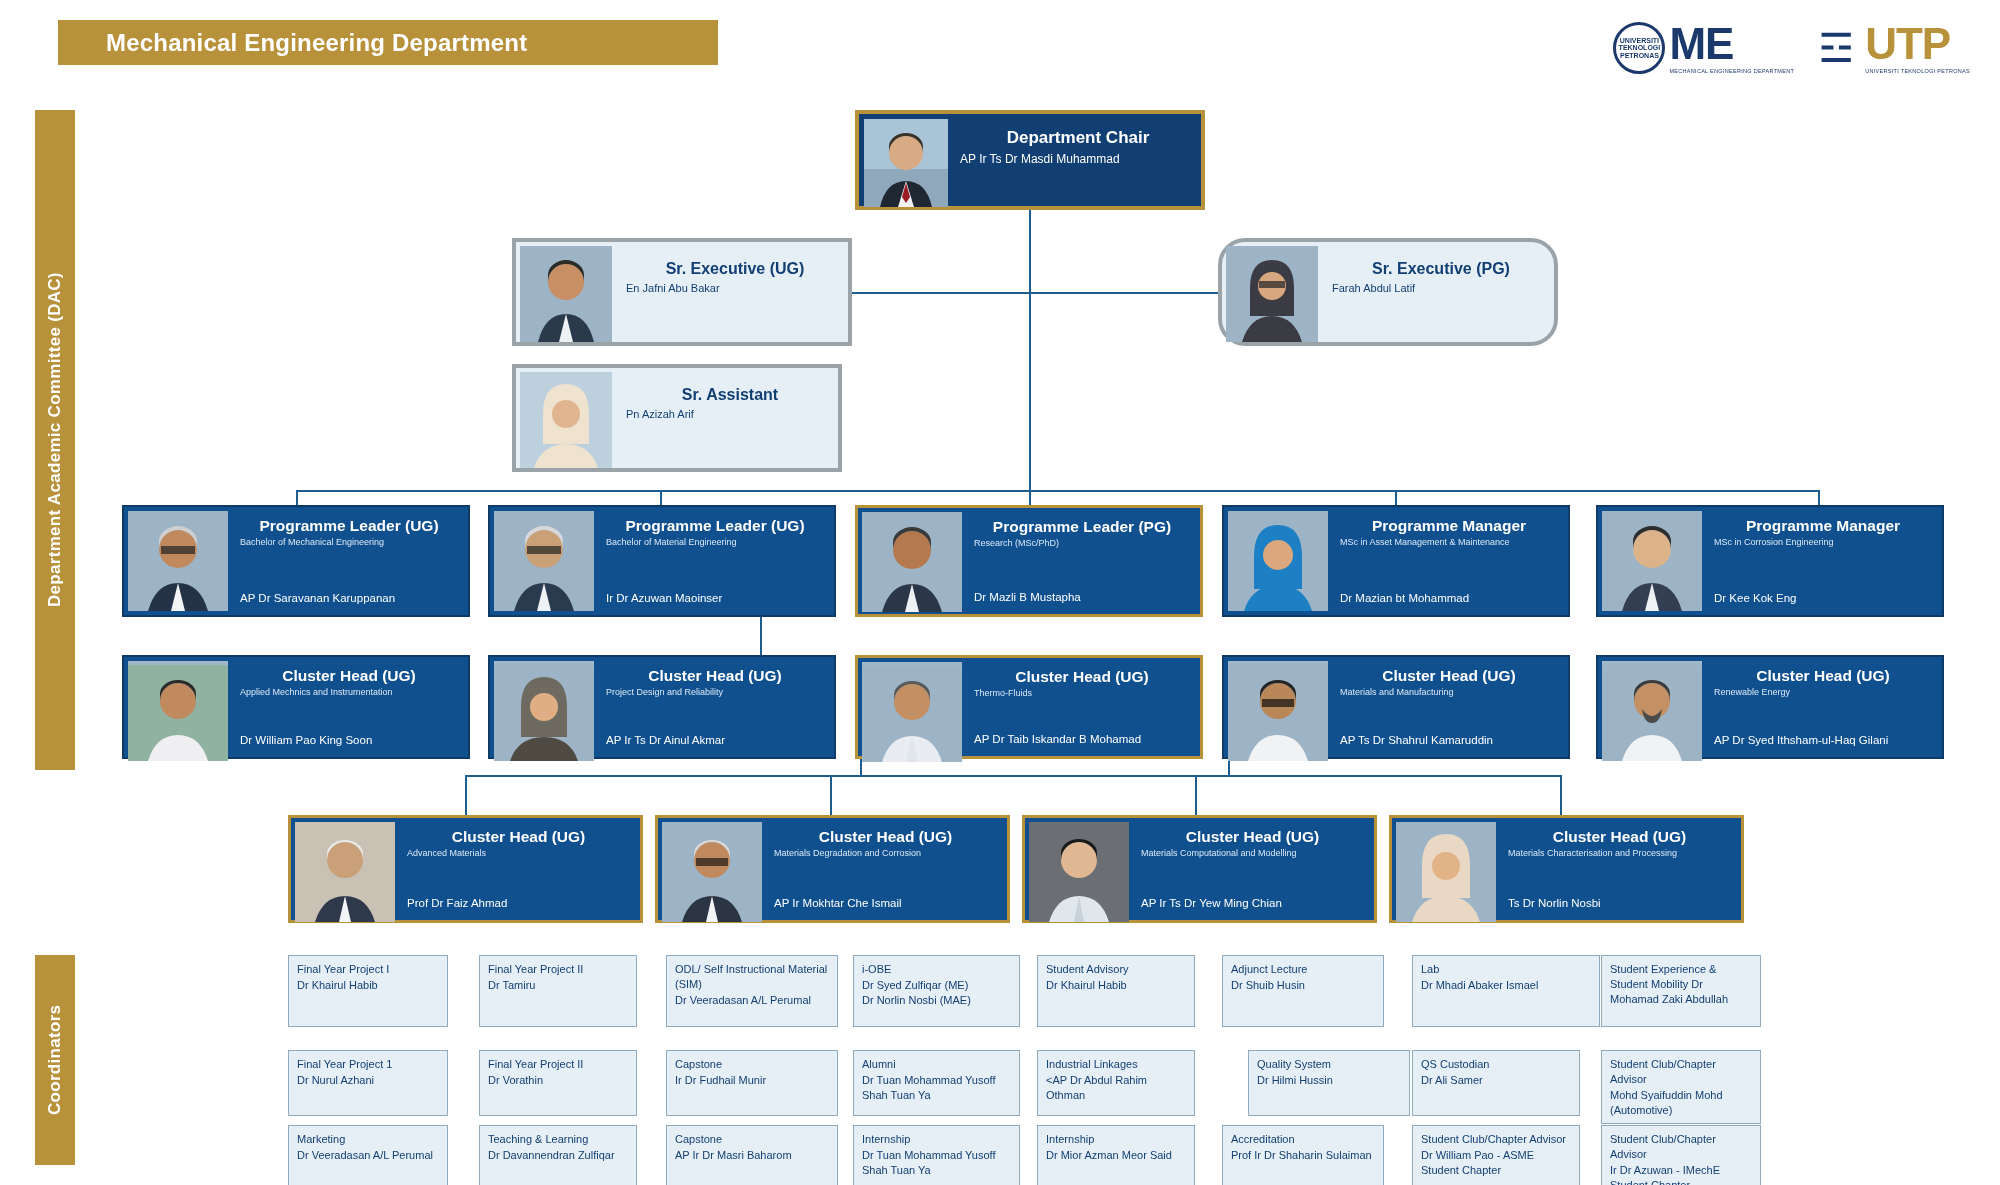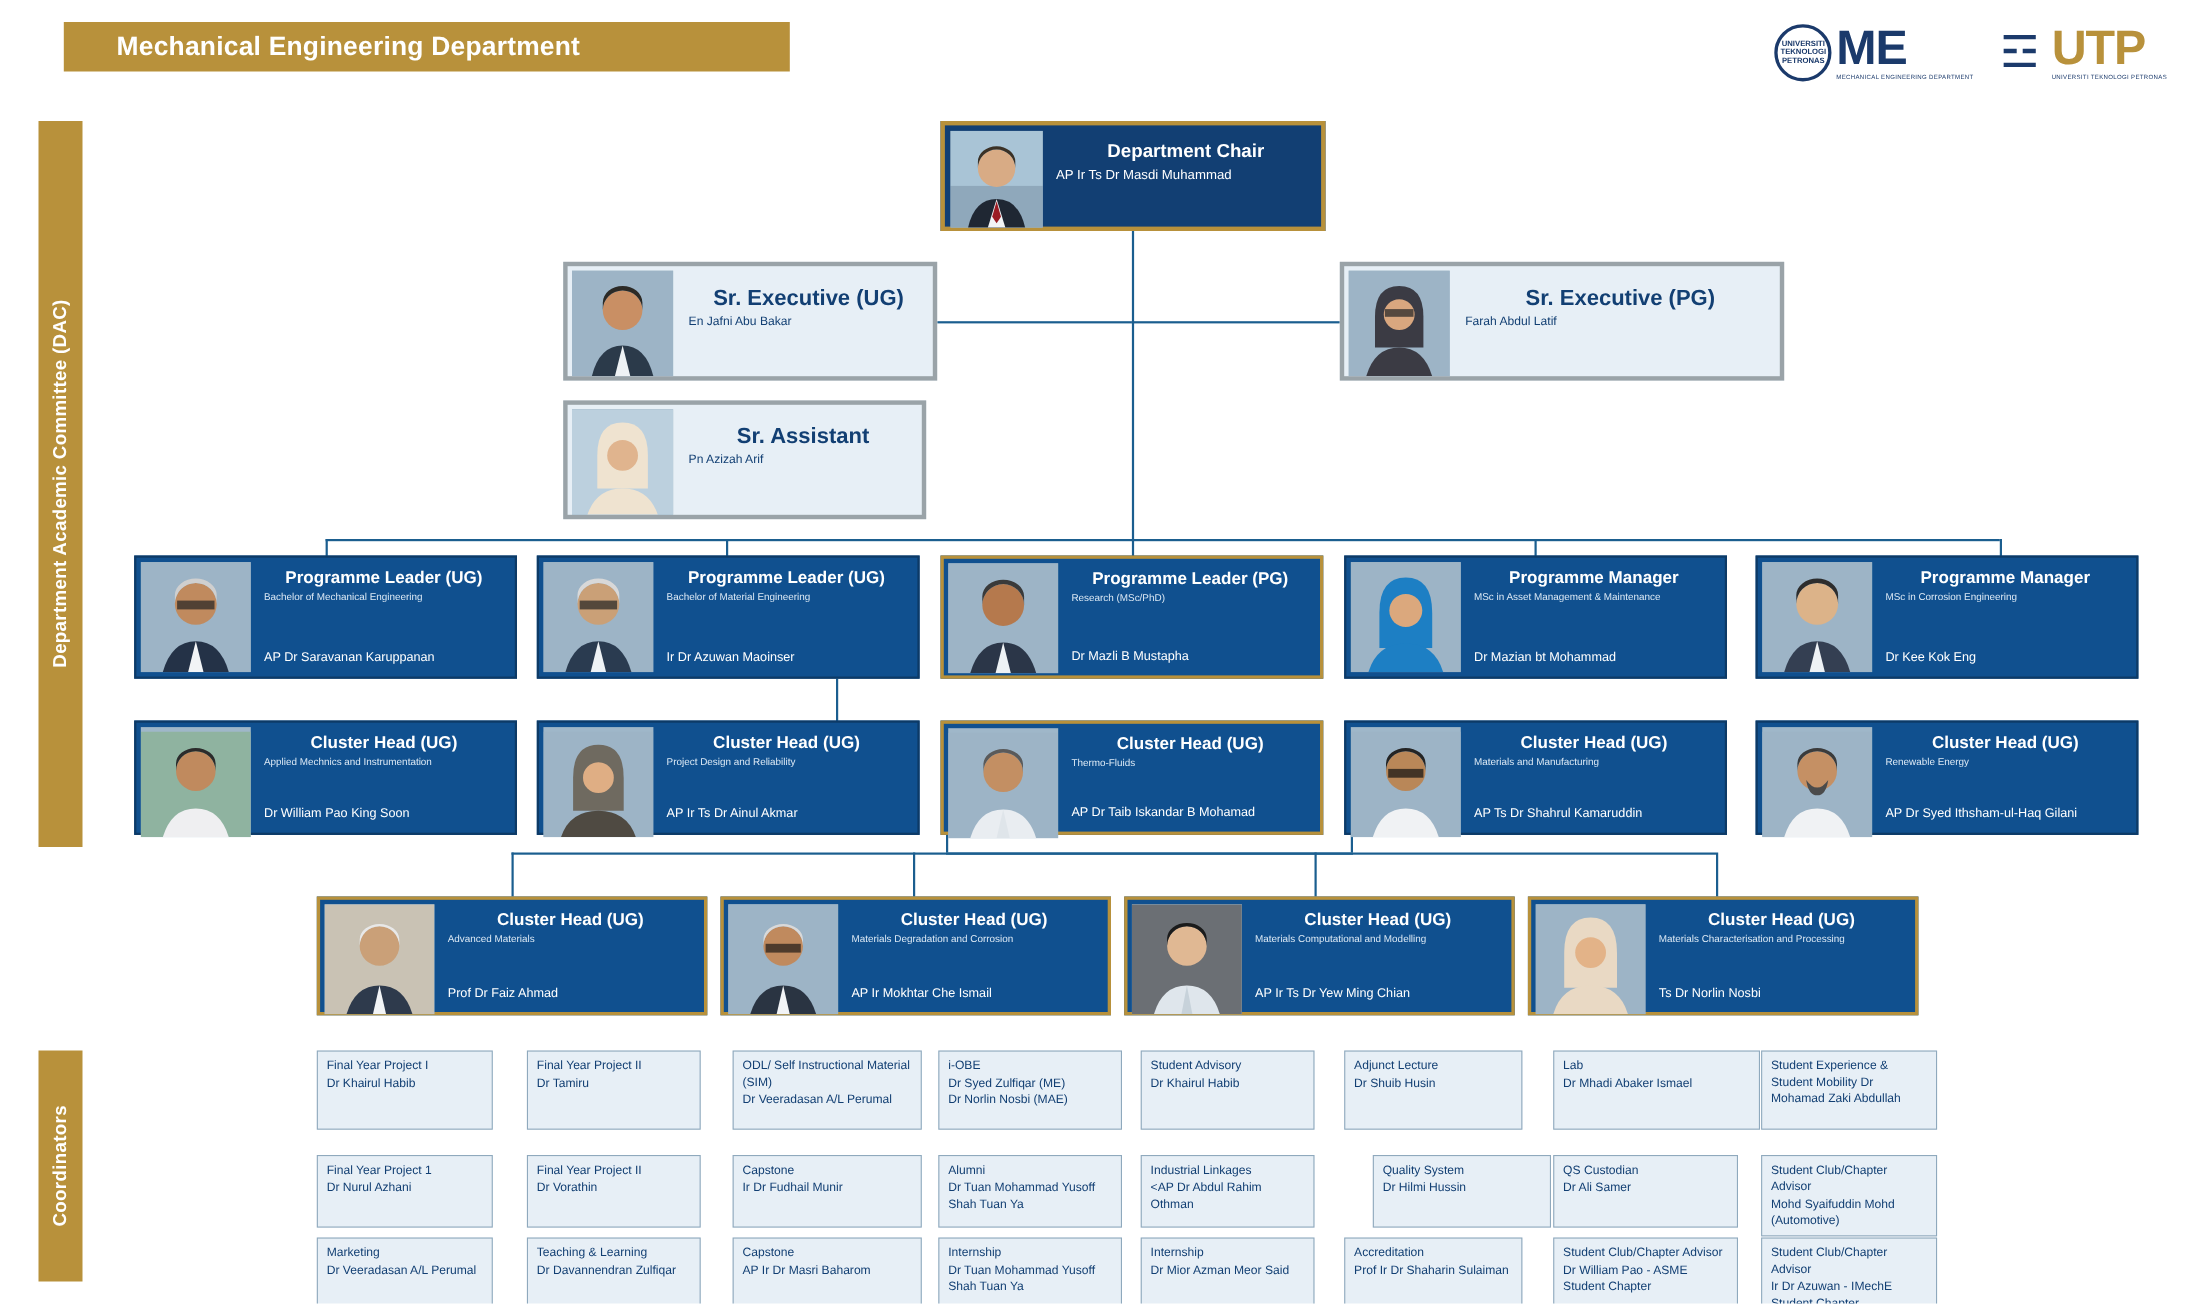--- a/index.html
+++ b/index.html
@@ -65,25 +65,25 @@
   
   #card-chair { left:855px; top:110px; width:350px; height:100px; background:#123f73; border:4px solid #b8913b; padding:5px; }
   #card-chair .photo { width:84px; height:88px; }
   #card-chair .txt { padding:10px 0 0 12px; color:#ffffff; }
   #card-chair .role { font-size:17px; }
   #card-chair .name { font-size:12px; margin-top:5px; }
 
   
   .card-light { background:#e7eff6; border:4px solid #9aa3a8; padding:4px; }
   .card-light .txt { padding:14px 0 0 14px; color:#123f73; }
-  .card-light .role { font-size:20px; }
+  .card-light .role { font-size:16px; }
   .card-light .name { font-size:11px; margin-top:4px; }
   #card-srexec-ug { left:512px; top:238px; width:340px; height:108px; }
   #card-srexec-ug .photo { width:92px; height:96px; }
-  #card-srexec-pg { left:1218px; top:238px; width:404px; height:108px; }
+  #card-srexec-pg { left:1218px; top:238px; width:340px; height:108px;border-radius:27px; }
   #card-srexec-pg .photo { width:92px; height:96px; }
   #card-srassist { left:512px; top:364px; width:330px; height:108px; }
   #card-srassist .photo { width:92px; height:96px; }
 
   
   .card-blue { background:#10508f; border:2px solid #0d3a66; padding:4px; color:#ffffff; }
   .card-blue .photo { width:100px; height:100px; }
   .card-blue .txt { padding:6px 6px 0 12px; }
   .card-blue .role { font-size:15.5px; }
   .card-blue .desc { font-size:9px; margin-top:3px; color:#dce9f5; }

